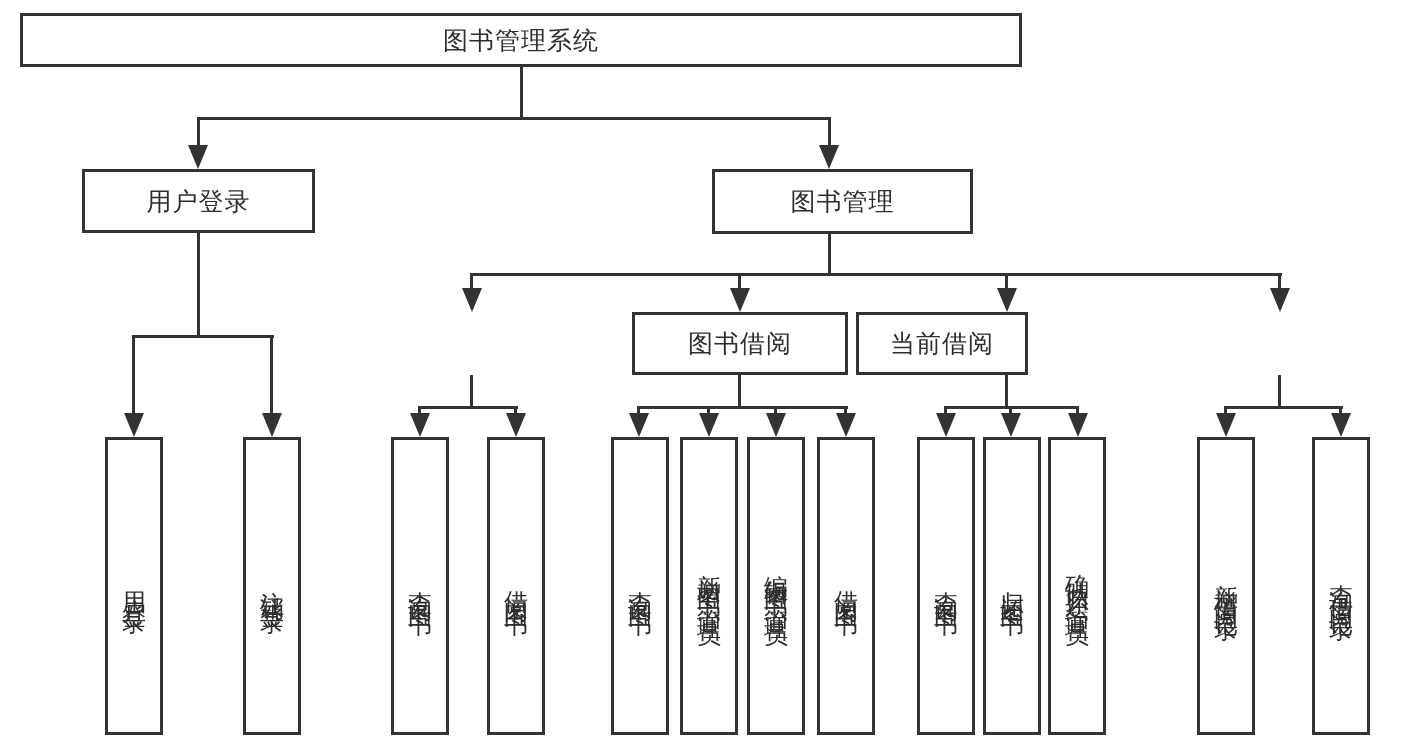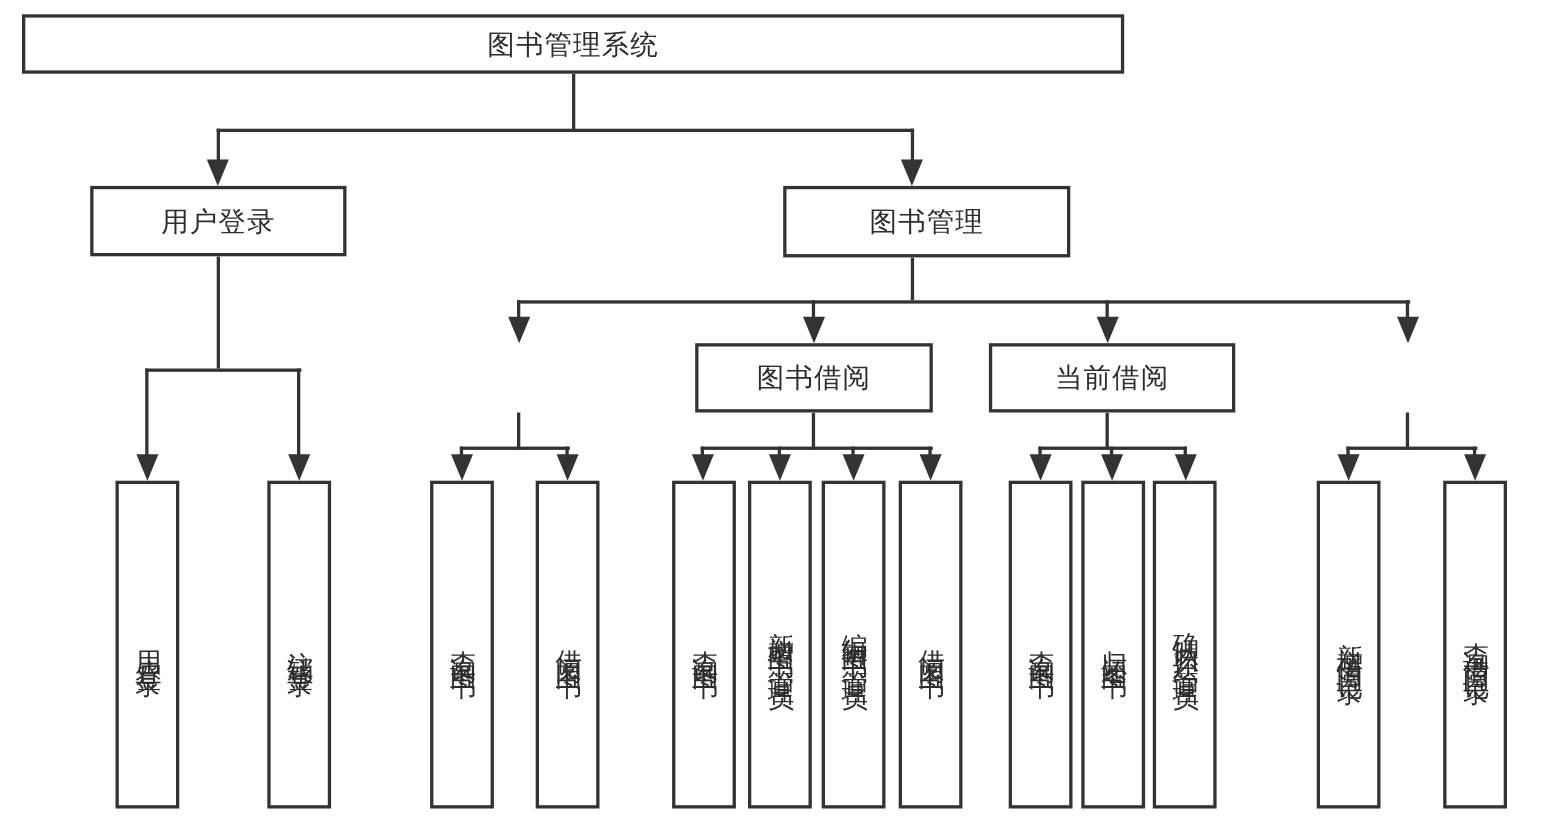--- a/index.html
+++ b/index.html
@@ -120,21 +120,21 @@
   <div class="node hbox" style="left:82px;top:169px;width:233px;height:64px">
     <span>用户登录</span>
   </div>
   <div class="node hbox" style="left:712px;top:169px;width:261px;height:65px">
     <span>图书管理</span>
   </div>
 
   <div class="node hbox" style="left:632px;top:312px;width:216px;height:63px">
     <span>图书借阅</span>
   </div>
-  <div class="node hbox" style="left:899px;top:312px;width:224px;height:63px">
+  <div class="node hbox" style="left:856px;top:312px;width:172px;height:63px">
     <span>当前借阅</span>
   </div>
 
   <div class="node leaf" style="left:105px">
     <span class="vtext">用户登录</span>
   </div>
   <div class="node leaf" style="left:243px">
     <span class="vtext">注销登录</span>
   </div>
 

